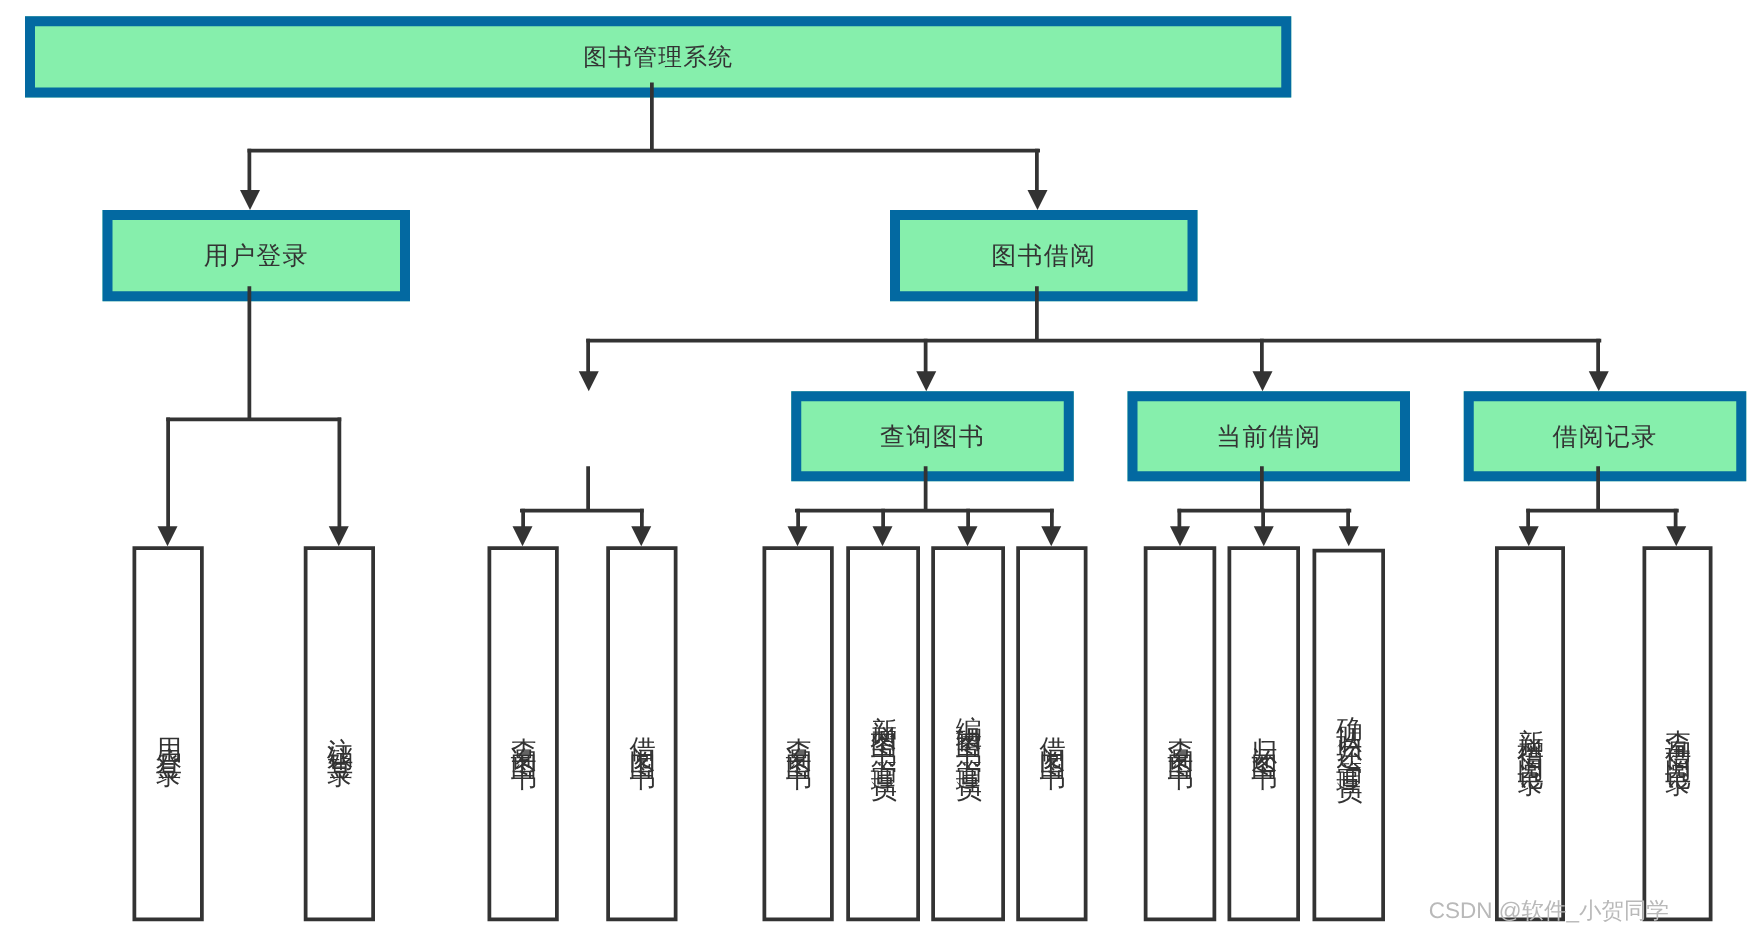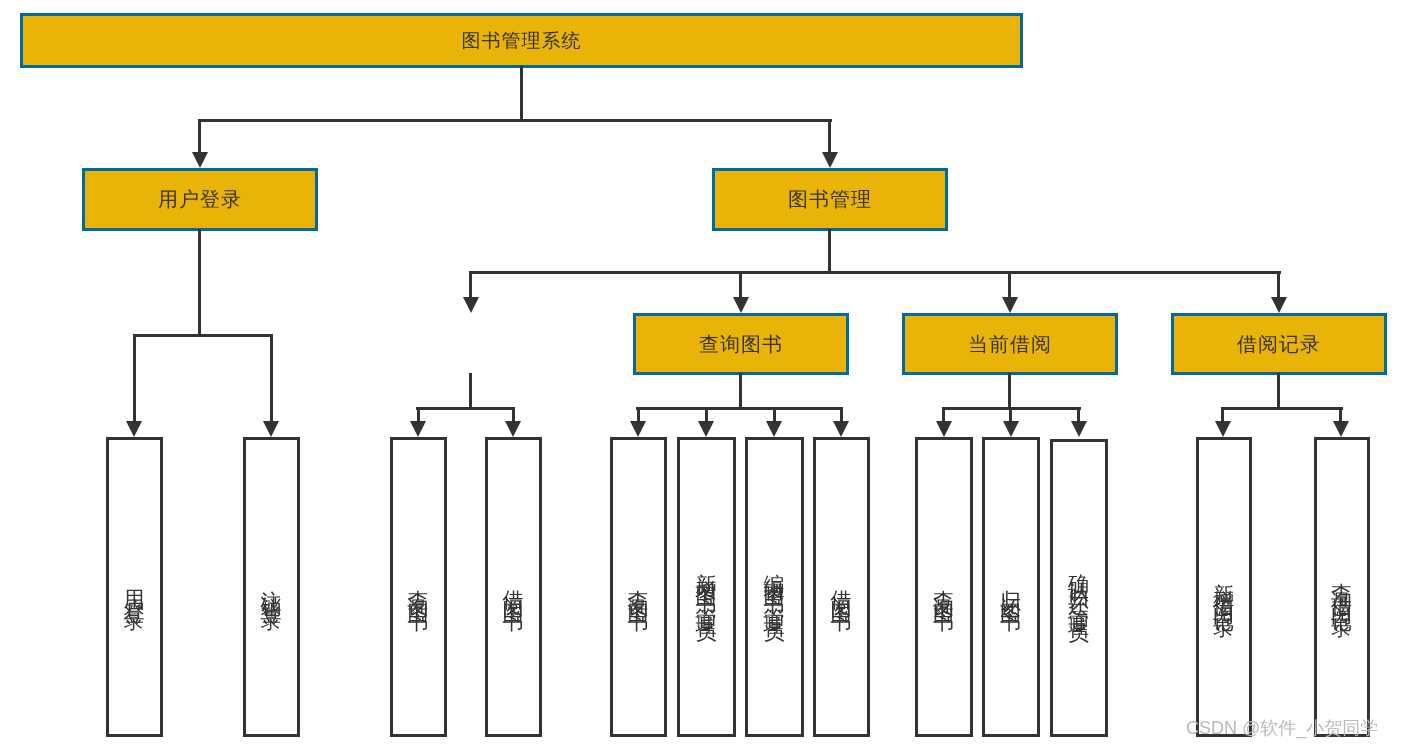--- a/index.html
+++ b/index.html
@@ -2,61 +2,61 @@
 <html><head>
 <meta charset="utf-8">
 <style>
   html,body { margin:0; padding:0; background:#ffffff; }
   #canvas {
     position:relative; width:1405px; height:747px; background:#ffffff;
     font-family:"Liberation Sans","DejaVu Sans",sans-serif;
     overflow:hidden;
   }
   .hbox {
-    position:absolute; border:3px solid #0369a1; background:#eab308;
+    position:absolute; border:8px solid #0369a1; background:#86efac;
     display:flex; align-items:center; justify-content:center;
     font-size:20px; color:#333333; letter-spacing:1px;
   }
   .vbox {
     position:absolute; top:437px; height:294px; width:51px;
     border:3px solid #333333; background:#ffffff;
     display:flex; align-items:center; justify-content:center;
   }
   .vtext {
     writing-mode:vertical-rl; text-orientation:mixed;
     font-size:21px; letter-spacing:7px; color:#333333; line-height:1;
   }
   .vl { position:absolute; width:3px; background:#333333; }
   .hl { position:absolute; height:3px; background:#333333; }
   .arr {
     position:absolute; width:0; height:0;
     border-left:8px solid transparent; border-right:8px solid transparent;
     border-top:16px solid #333333;
   }
   .watermark {
-    position:absolute; left:1186px; top:716px;
+    position:absolute; left:1143px; top:716px;
     font-size:18px; color:#b9b9b9; white-space:nowrap; z-index:10;
   }
 </style>
 </head>
 <body>
 
 <div id="canvas">
 
   <div class="hbox" style="left:20px; top:13px; width:997px; height:49px; font-size:19px;">图书管理系统</div>
 
   <div class="vl" style="left:520px; top:66px; height:54px;"></div>
   <div class="hl" style="left:198px; top:119px; width:634px;"></div>
   <div class="vl" style="left:198px; top:119px; height:34px;"></div>
   <div class="vl" style="left:828px; top:119px; height:34px;"></div>
   <div class="arr" style="left:192px; top:152px;"></div>
   <div class="arr" style="left:822px; top:152px;"></div>
 
   <div class="hbox" style="left:82px; top:168px; width:230px; height:57px;">用户登录</div>
-  <div class="hbox" style="left:712px; top:168px; width:230px; height:57px;">图书管理</div>
+  <div class="hbox" style="left:712px; top:168px; width:230px; height:57px;">图书借阅</div>
 
   <div class="vl" style="left:198px; top:229px; height:107px;"></div>
   <div class="hl" style="left:133px; top:334px; width:140px;"></div>
   <div class="vl" style="left:133px; top:334px; height:88px;"></div>
   <div class="vl" style="left:270px; top:334px; height:88px;"></div>
   <div class="arr" style="left:126px; top:421px;"></div>
   <div class="arr" style="left:263px; top:421px;"></div>
 
   <div class="vl" style="left:828px; top:229px; height:44px;"></div>
   <div class="hl" style="left:469px; top:271px; width:812px;"></div>

